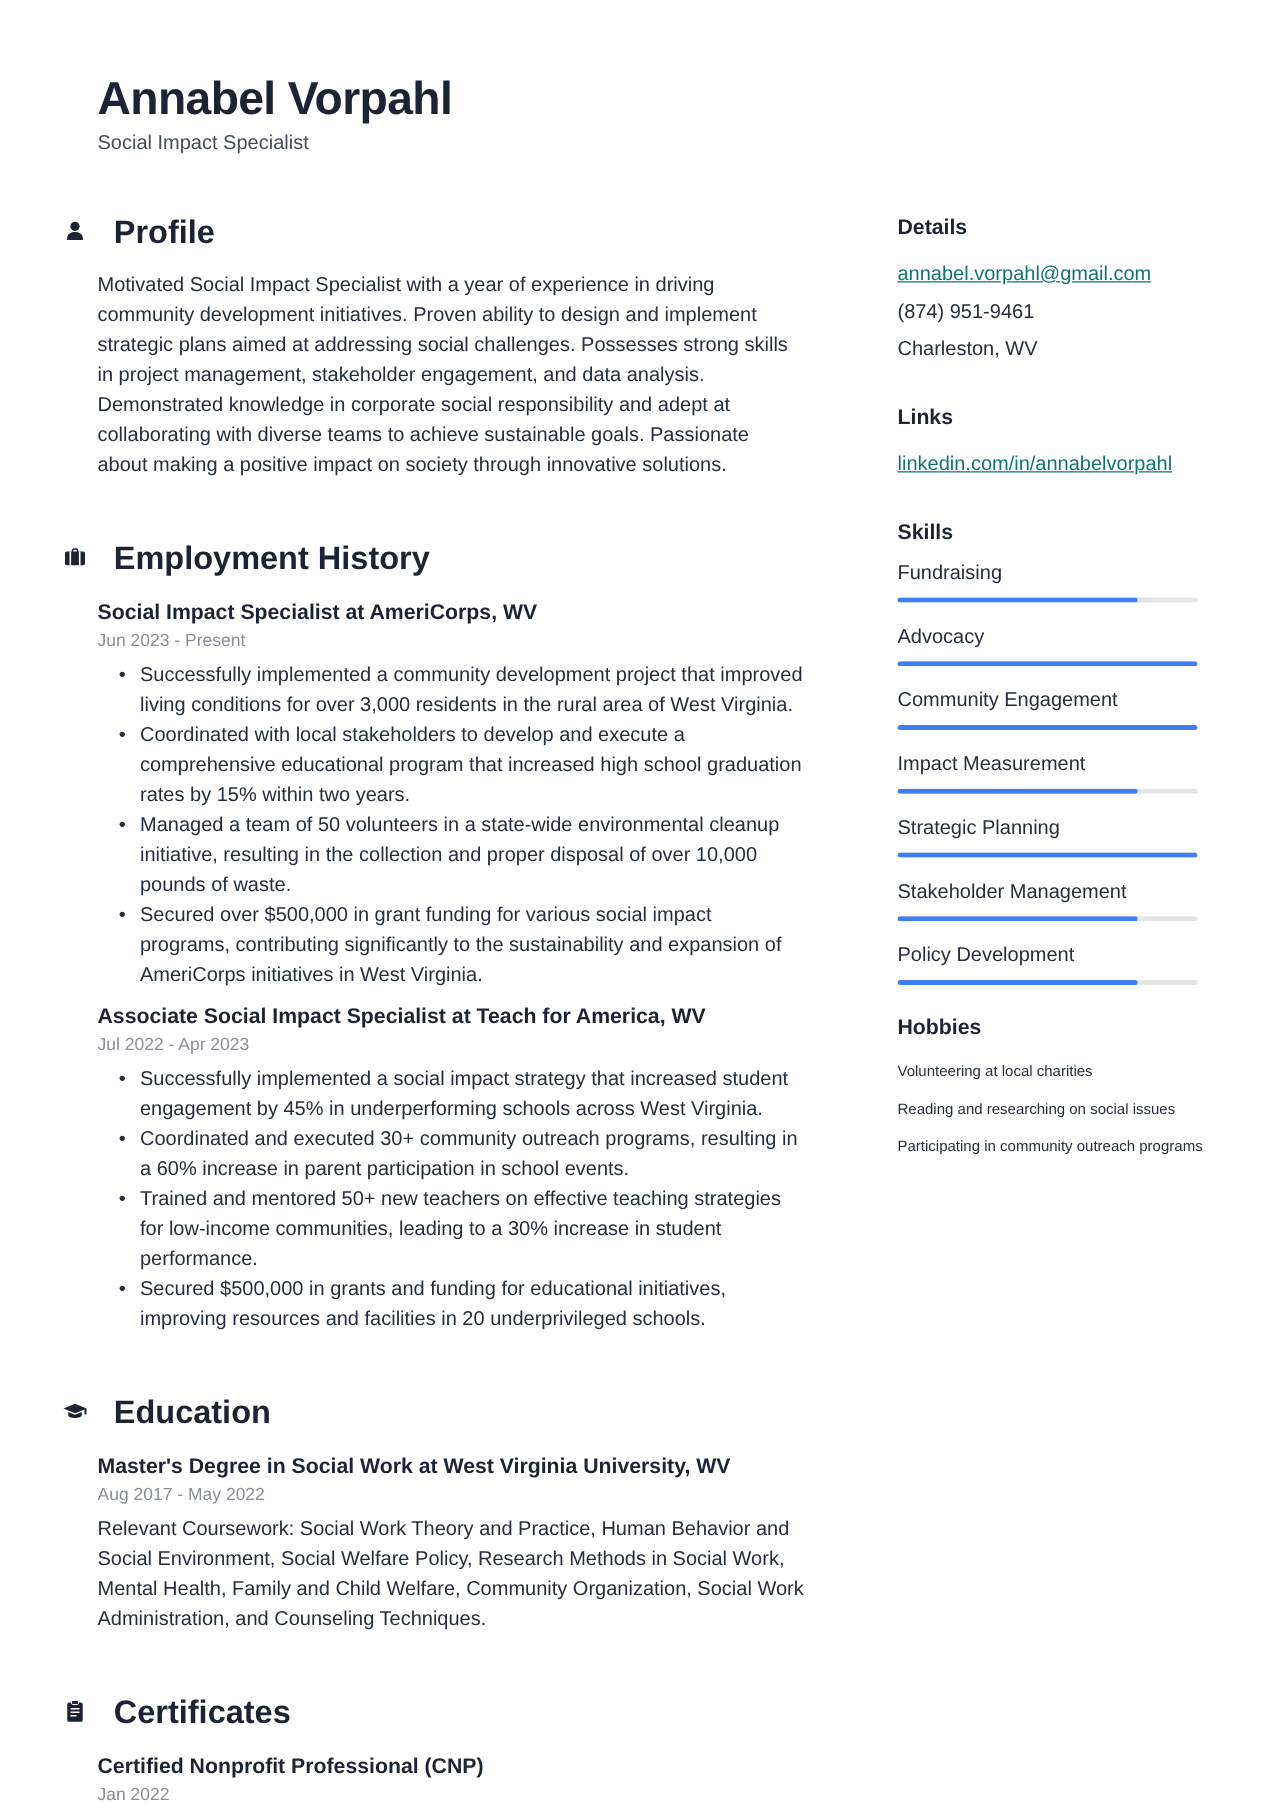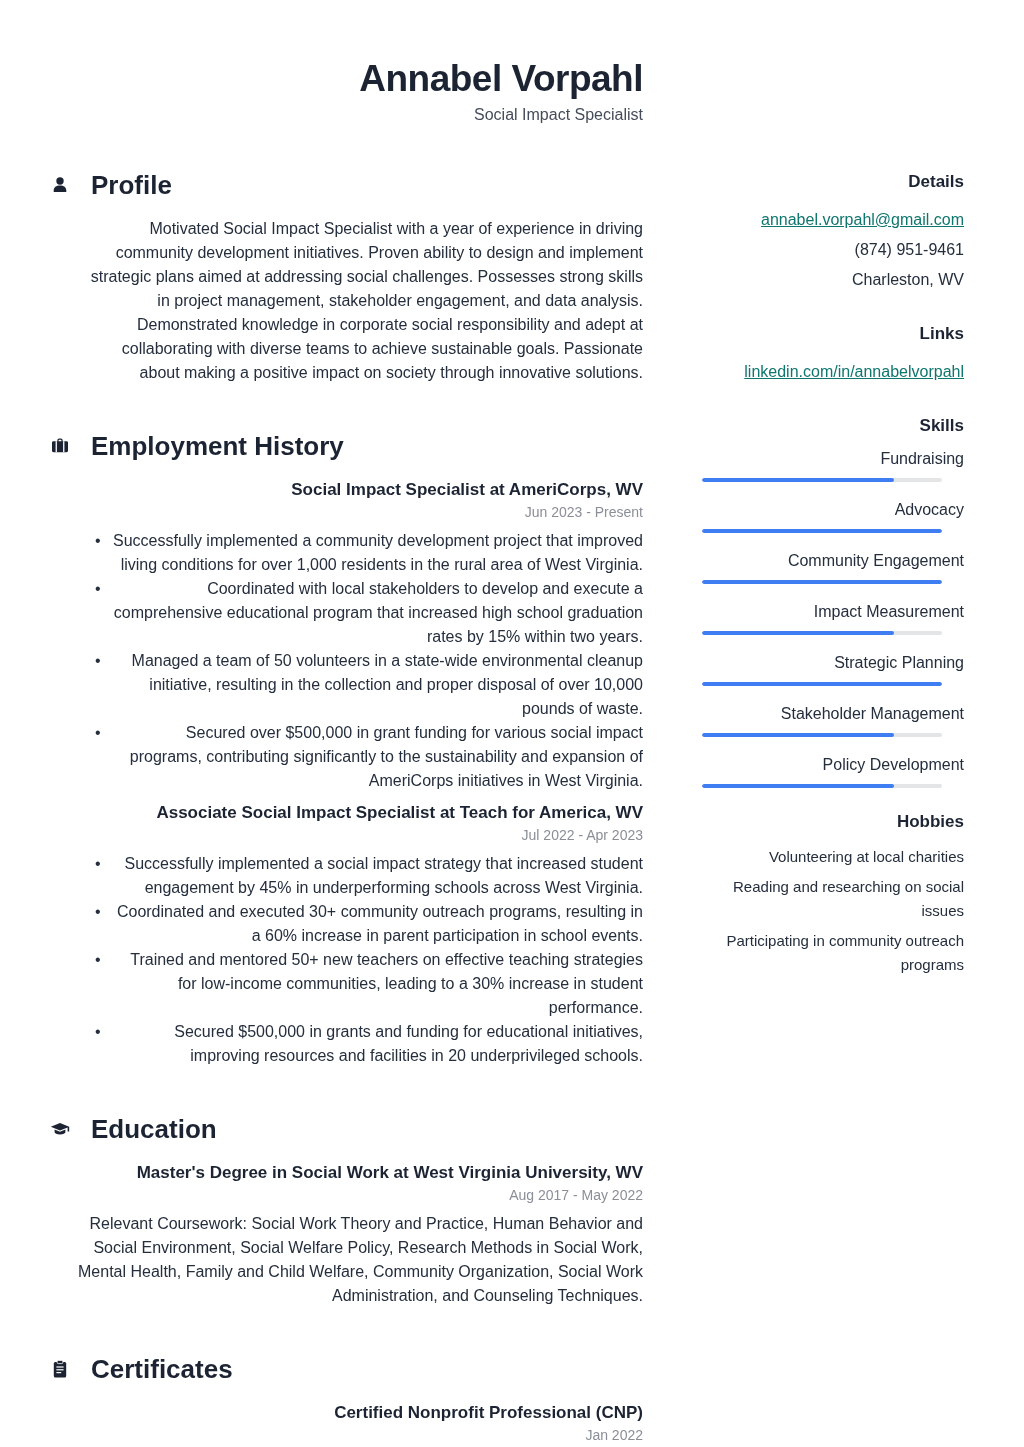--- a/index.html
+++ b/index.html
@@ -9,24 +9,23 @@
     overflow: hidden;
     background: #ffffff;
     font-family: "Liberation Sans", sans-serif;
     color: #252e3d;
   }
   .page {
     width: 1024px;
     height: 1445px;
     padding: 58px 64px 0 78px;
     display: flex;
-    text-align: right;
   }
   .main-col { width: 565px; flex: none; }
-  .side-col { width: 262px; flex: none; margin-left: 59px; padding-top: 114px; }
+  .side-col { width: 262px; flex: none; margin-left: 75px; padding-top: 114px; }
 
   
   .candidate-name {
     font-size: 37px;
     font-weight: bold;
     color: #1c2433;
     letter-spacing: -0.5px;
     line-height: 1.15;
   }
   .candidate-title {
@@ -108,21 +107,21 @@
     background: #e4e5e7;
     border-radius: 2px;
     margin-top: 9px;
     overflow: hidden;
   }
   .meter-fill {
     height: 100%;
     background: #3e7df2;
     border-radius: 2px;
   }
-  .hobby-item { font-size: 15px; line-height: 24px; color: #252e3d; margin-bottom: 6px; }
+  .hobby-item { font-size: 12px; line-height: 24px; color: #252e3d; margin-bottom: 6px; }
 
   .skills-block { margin-bottom: 24px; }
   .langs-block { margin-bottom: 24px; }
 </style>
 </head>
 <body>
 
 <div class="page">
 
   <div class="main-col">
@@ -157,21 +156,21 @@
           </svg>
         </span>
         <span>Employment History</span>
       </div>
       <div class="section-body">
 
         <div class="job">
           <div class="item-title">Social Impact Specialist at AmeriCorps, WV</div>
           <div class="item-dates">Jun 2023 - Present</div>
           <ul class="bullets">
-            <li>Successfully implemented a community development project that improved living conditions for over 1,000 residents in the rural area of West Virginia.</li>
+            <li>Successfully implemented a community development project that improved living conditions for over 3,000 residents in the rural area of West Virginia.</li>
             <li>Coordinated with local stakeholders to develop and execute a comprehensive educational program that increased high school graduation rates by 15% within two years.</li>
             <li>Managed a team of 50 volunteers in a state-wide environmental cleanup initiative, resulting in the collection and proper disposal of over 10,000 pounds of waste.</li>
             <li>Secured over $500,000 in grant funding for various social impact programs, contributing significantly to the sustainability and expansion of AmeriCorps initiatives in West Virginia.</li>
           </ul>
         </div>
 
         <div class="job">
           <div class="item-title">Associate Social Impact Specialist at Teach for America, WV</div>
           <div class="item-dates">Jul 2022 - Apr 2023</div>
           <ul class="bullets">

